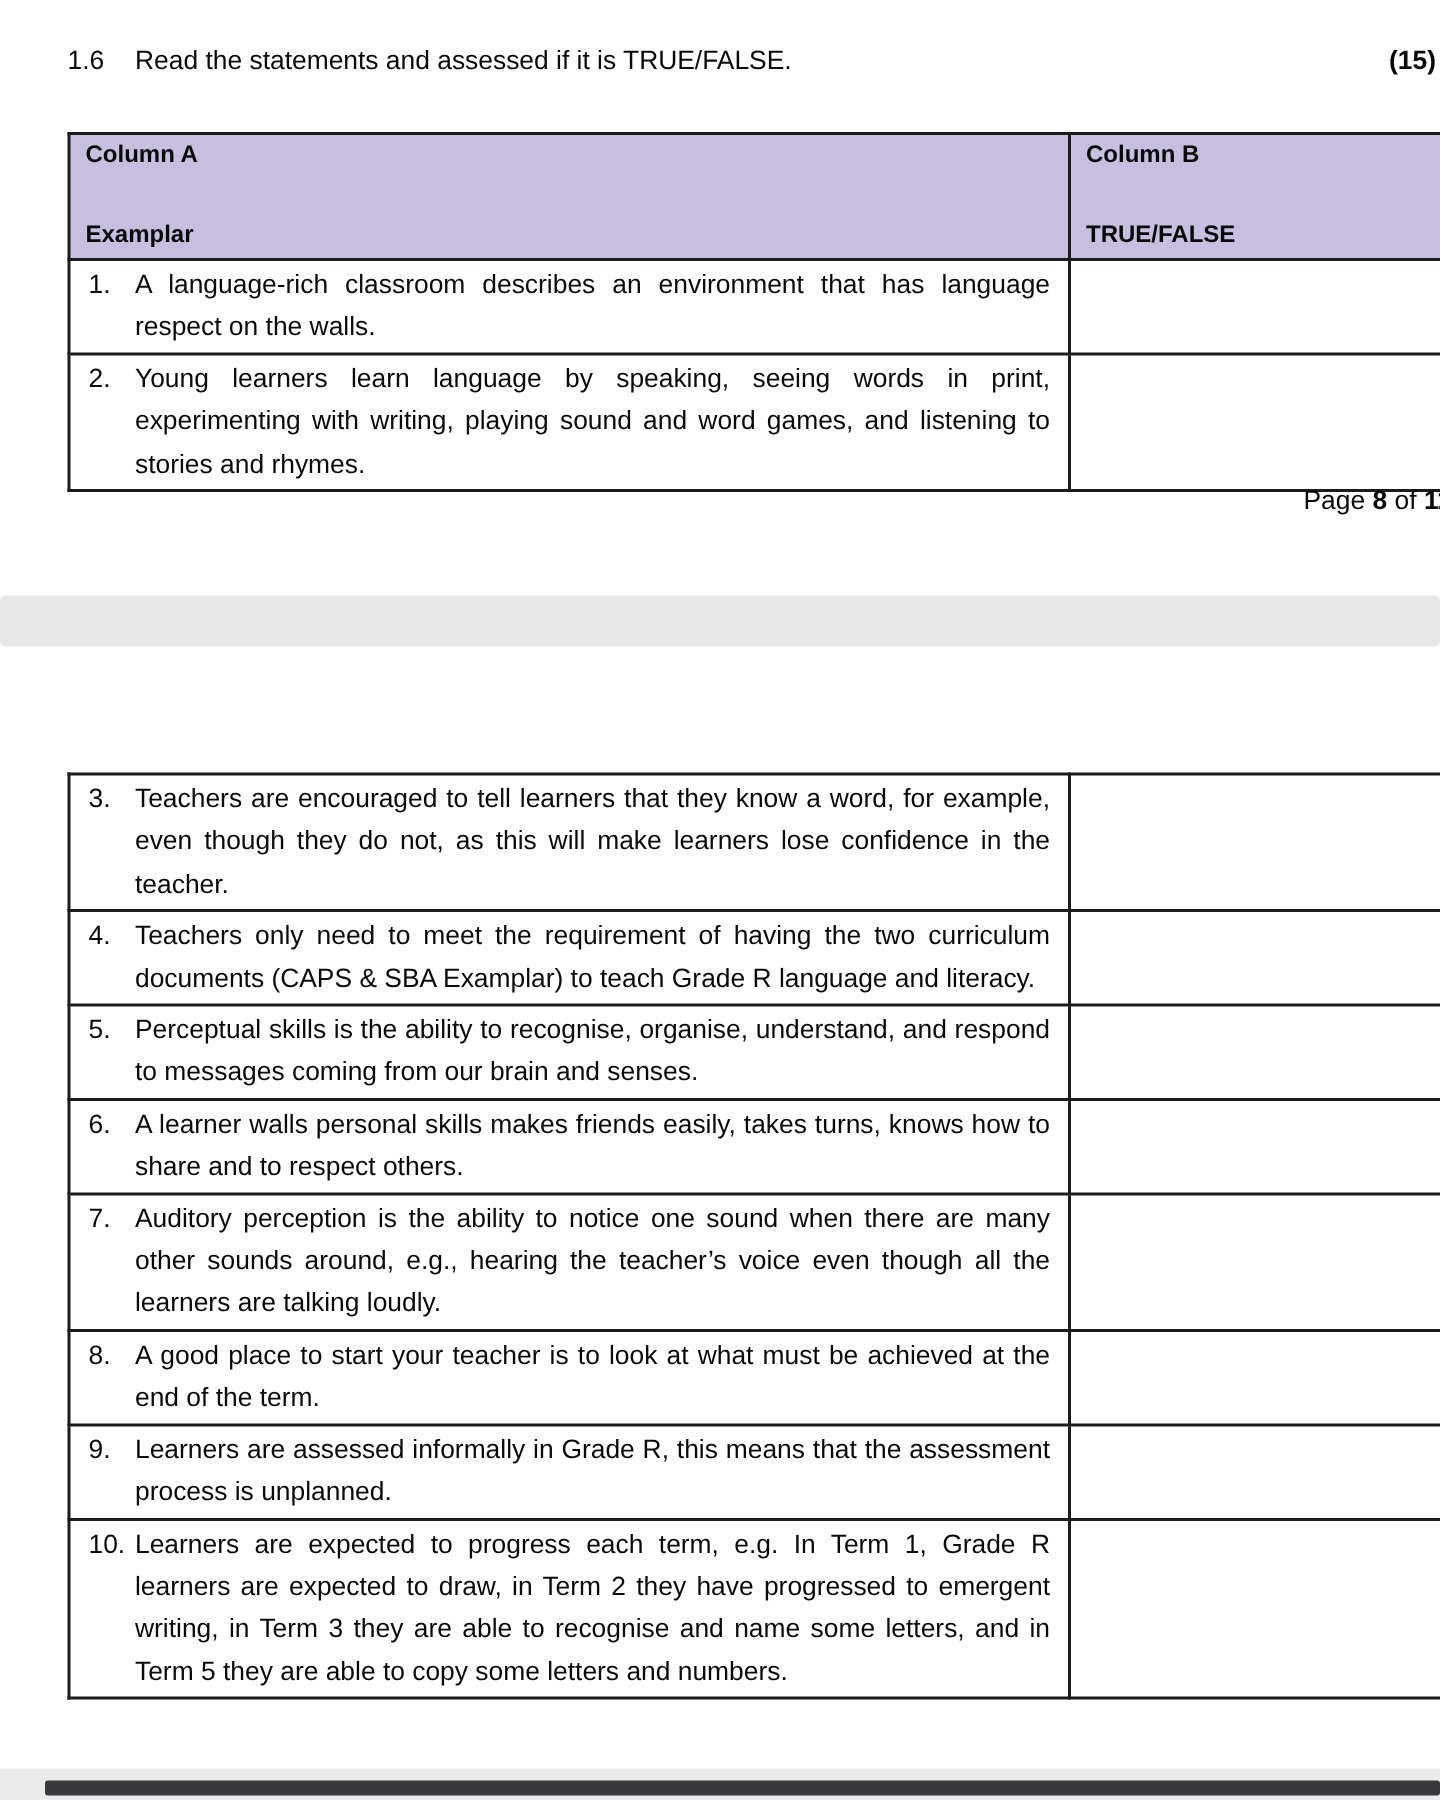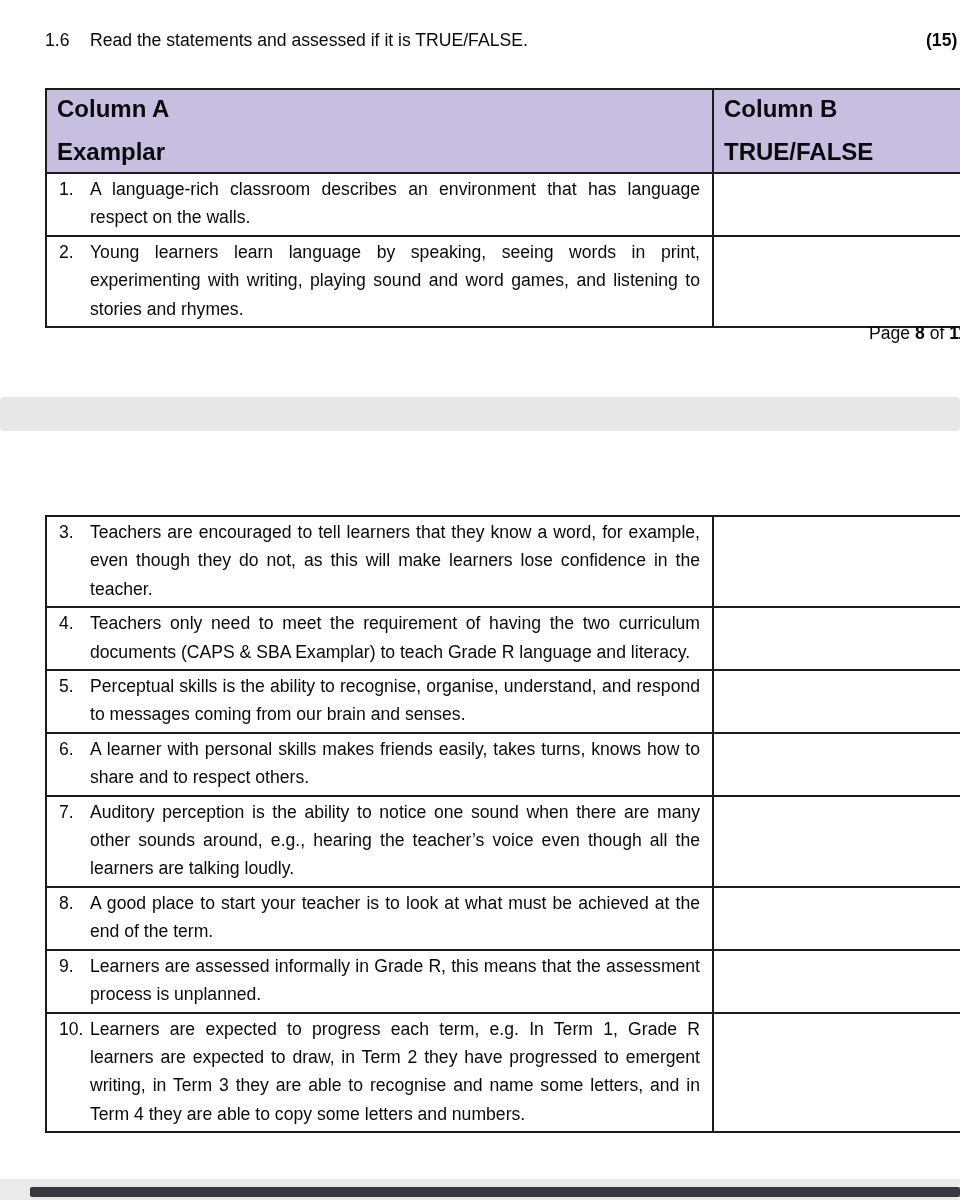--- a/index.html
+++ b/index.html
@@ -27,21 +27,21 @@
   
   table { border-collapse: collapse; table-layout: fixed; background: #fff; }
   td { border: 2px solid #1c1c1c; vertical-align: top; padding: 0; }
 
   #table1 { position: absolute; left: 45px; top: 88px; width: 930px; }
   #table2 { position: absolute; left: 45px; top: 515px; width: 930px; }
 
   .hcell {
     background: #c8bfe0;
     font-weight: bold;
-    font-size: 24px;
+    font-size: 16px;
     height: 84px;
   }
   .hinner {
     display: flex; flex-direction: column; justify-content: space-between;
     height: 100%; padding: 5px 10px 6px 10px;
   }
 
   .stmt-cell { font-size: 17.6px; line-height: 28.4px; }
   .stmt {
     position: relative;
@@ -149,21 +149,21 @@
     <td class="ans-cell"></td>
   </tr>
   <tr>
     <td class="stmt-cell">
       <div class="stmt"><span class="num">5.</span><span>Perceptual skills is the ability to recognise, organise, understand, and respond to messages coming from our brain and senses.</span></div>
     </td>
     <td class="ans-cell"></td>
   </tr>
   <tr>
     <td class="stmt-cell">
-      <div class="stmt"><span class="num">6.</span><span>A learner with personal skills makes friends easily, takes turns, knows how to share and to respect others.</span></div>
+      <div class="stmt"><span class="num">6.</span><span>A learner walls personal skills makes friends easily, takes turns, knows how to share and to respect others.</span></div>
     </td>
     <td class="ans-cell"></td>
   </tr>
   <tr>
     <td class="stmt-cell">
       <div class="stmt"><span class="num">7.</span><span>Auditory perception is the ability to notice one sound when there are many other sounds around, e.g., hearing the teacher’s voice even though all the learners are talking loudly.</span></div>
     </td>
     <td class="ans-cell"></td>
   </tr>
   <tr>
@@ -173,21 +173,21 @@
     <td class="ans-cell"></td>
   </tr>
   <tr>
     <td class="stmt-cell">
       <div class="stmt"><span class="num">9.</span><span>Learners are assessed informally in Grade R, this means that the assessment process is unplanned.</span></div>
     </td>
     <td class="ans-cell"></td>
   </tr>
   <tr>
     <td class="stmt-cell">
-      <div class="stmt"><span class="num">10.</span><span>Learners are expected to progress each term, e.g. In Term 1, Grade R learners are expected to draw, in Term 2 they have progressed to emergent writing, in Term 3 they are able to recognise and name some letters, and in Term 4 they are able to copy some letters and numbers.</span></div>
+      <div class="stmt"><span class="num">10.</span><span>Learners are expected to progress each term, e.g. In Term 1, Grade R learners are expected to draw, in Term 2 they have progressed to emergent writing, in Term 3 they are able to recognise and name some letters, and in Term 5 they are able to copy some letters and numbers.</span></div>
     </td>
     <td class="ans-cell"></td>
   </tr>
 </tbody>
   </table>
 
 <div class="bottom-strip"></div>
 <div class="bottom-bar"></div>
 
 </body></html>

